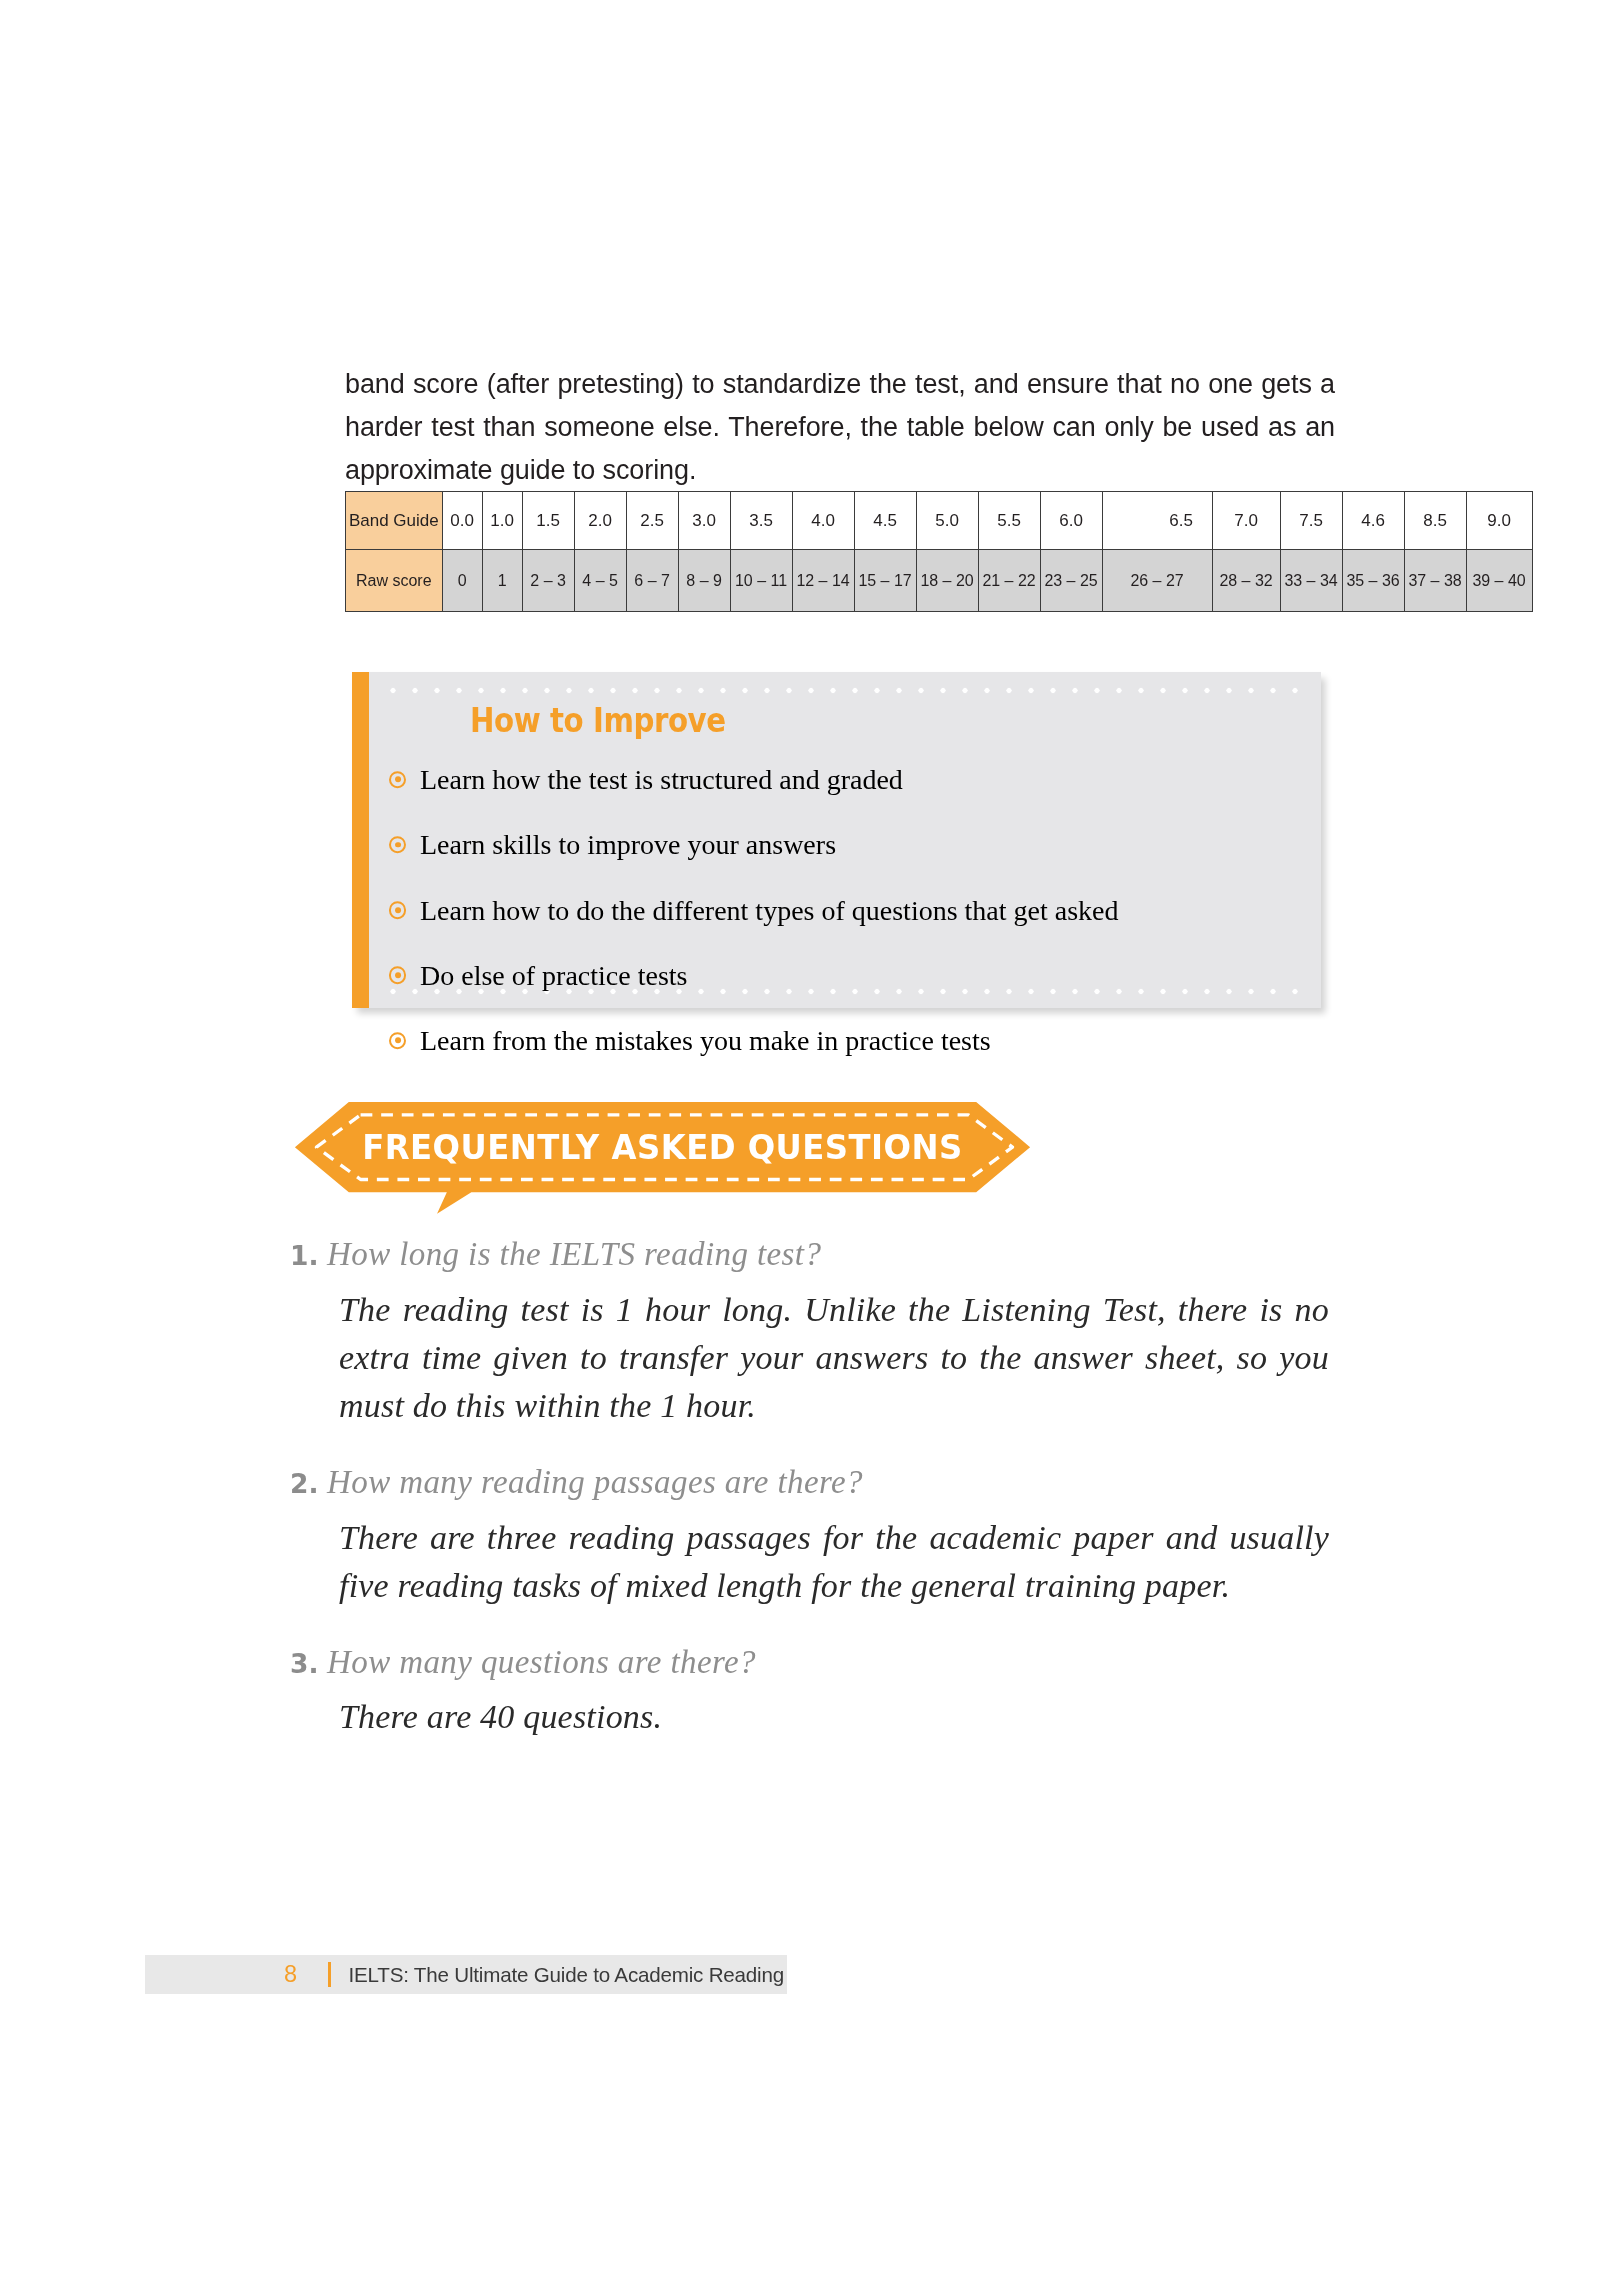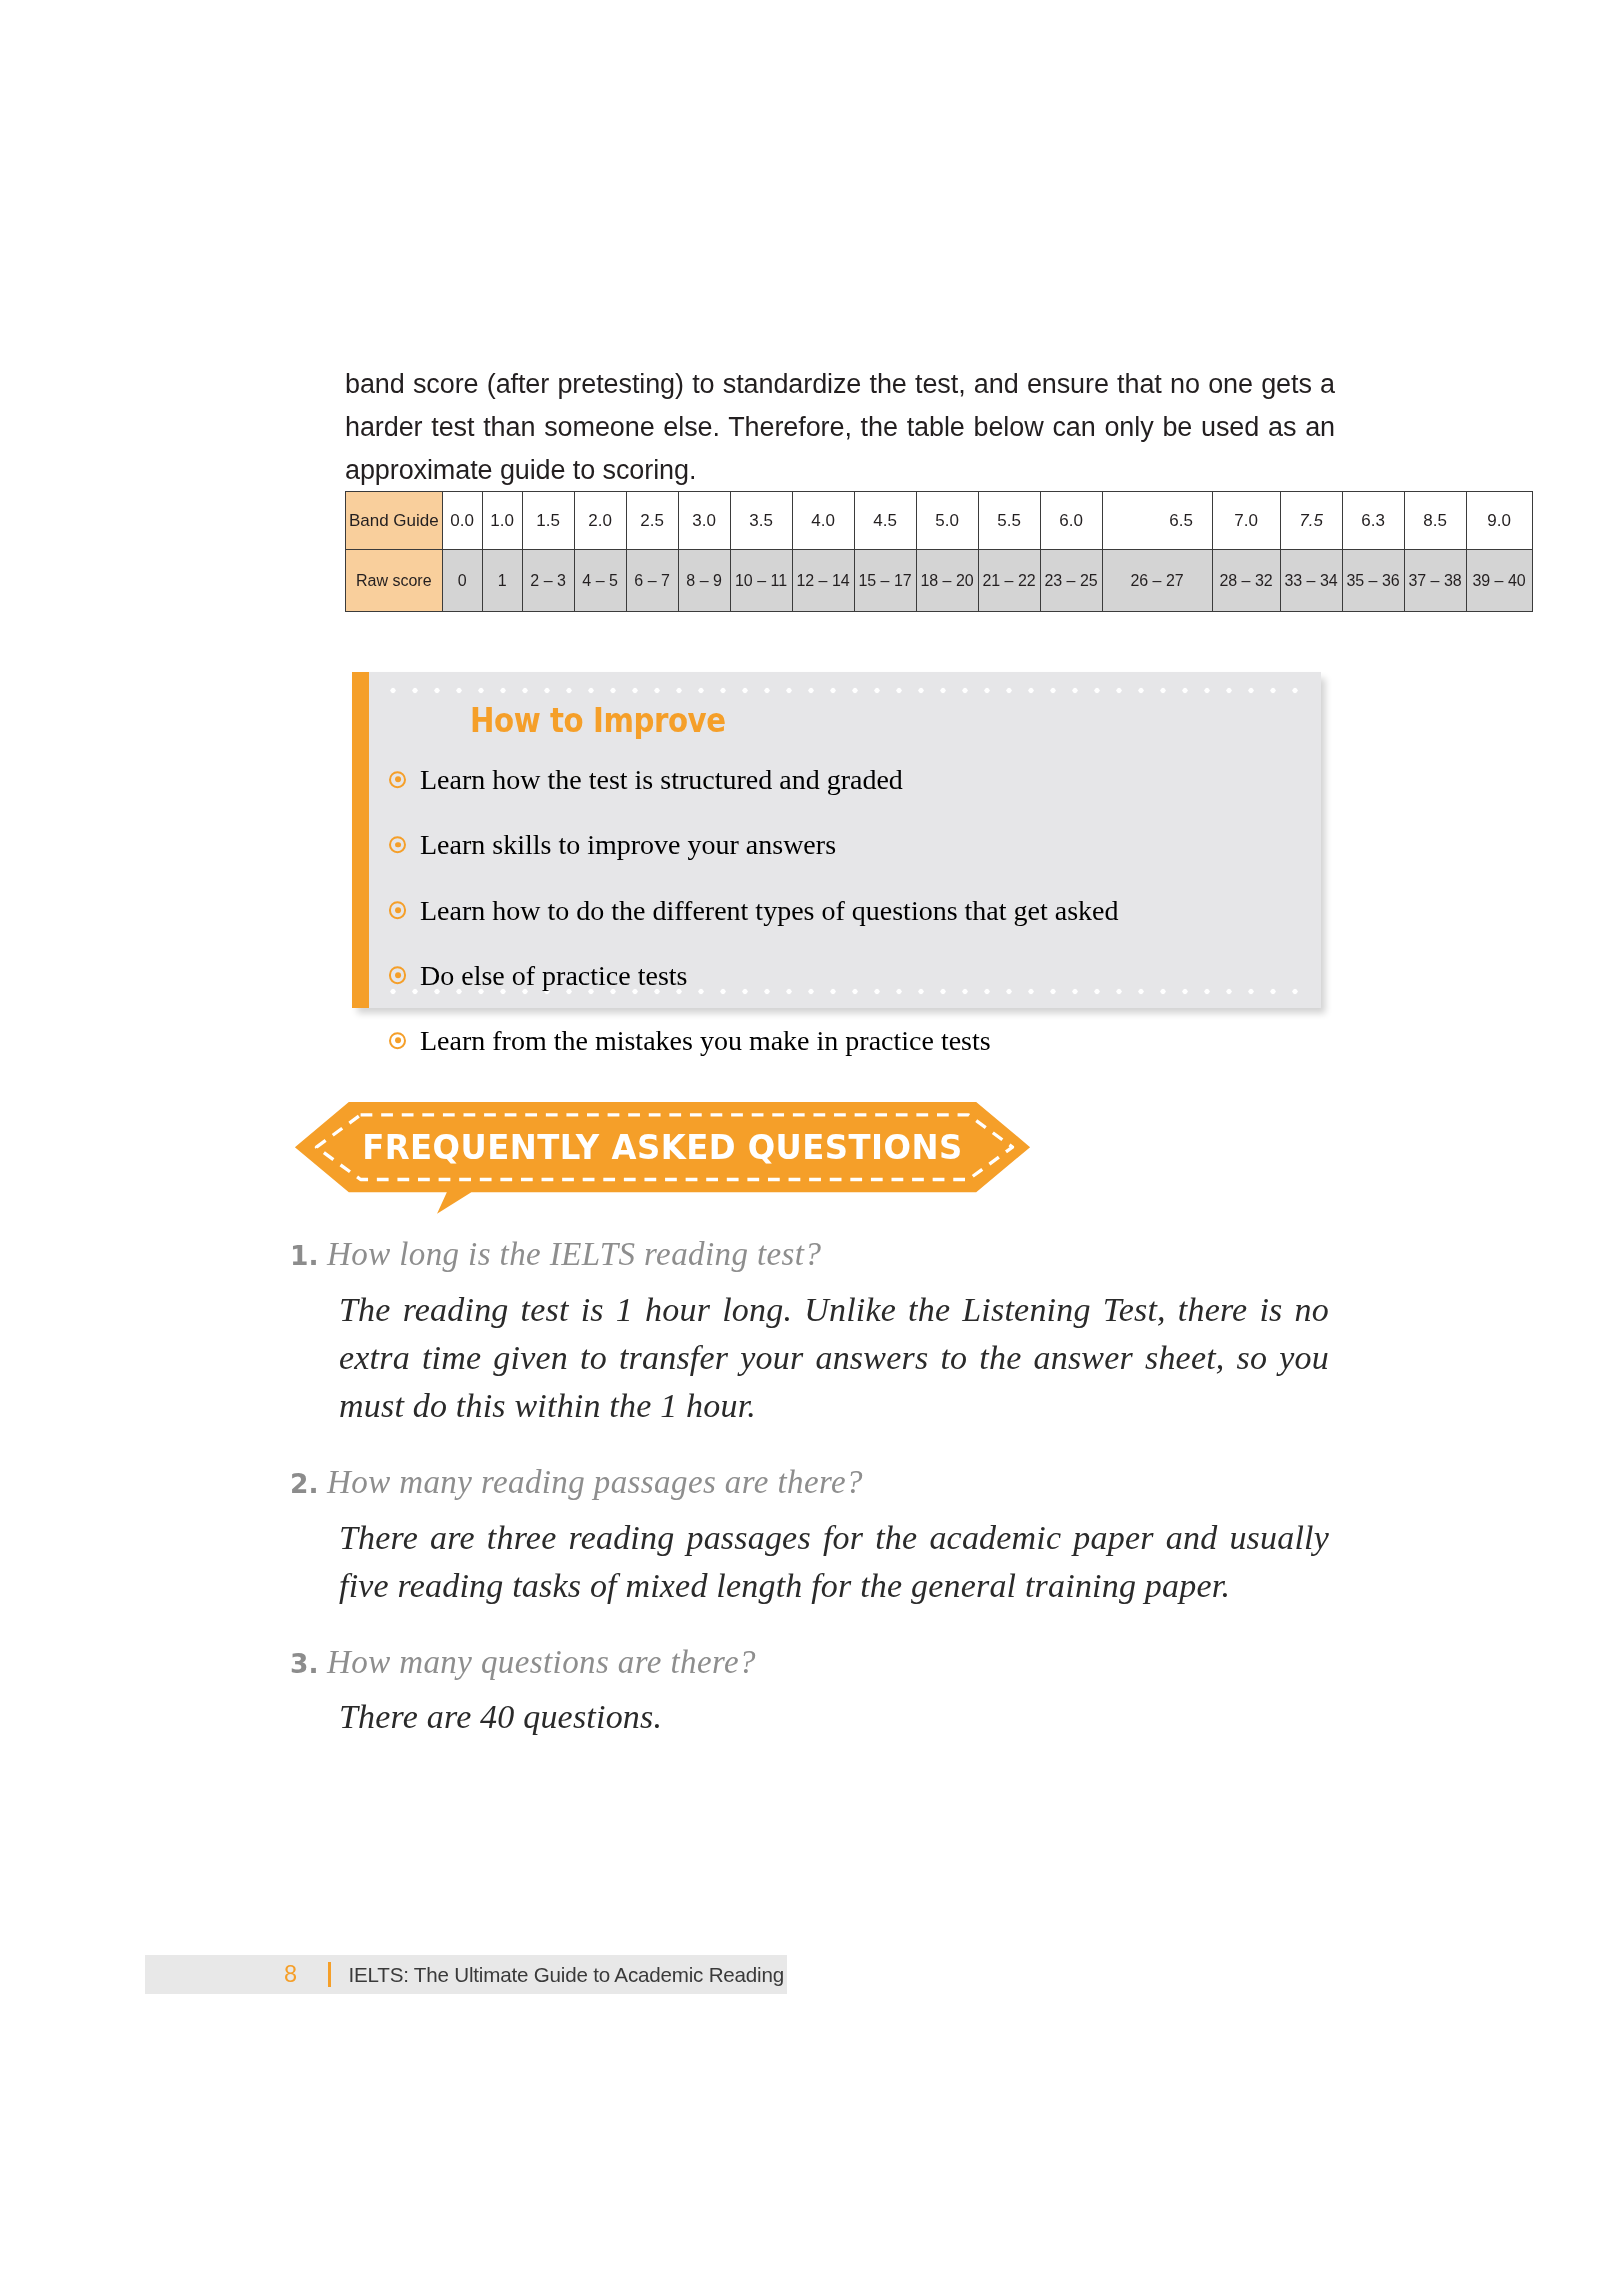--- a/index.html
+++ b/index.html
@@ -282,22 +282,22 @@
           <td style="width: 51px;">2.5</td>
           <td style="width: 51px;">3.0</td>
           <td style="width: 61px;">3.5</td>
           <td style="width: 61px;">4.0</td>
           <td style="width: 61px;">4.5</td>
           <td style="width: 61px;">5.0</td>
           <td style="width: 61px;">5.5</td>
           <td style="width: 61px;">6.0</td>
           <td style="width: 61px; padding-left: 48px;">6.5</td>
           <td style="width: 67px;">7.0</td>
-          <td style="width: 61px; font-style: italic;">7.5</td>
-          <td style="width: 61px;">6.3</td>
+          <td style="width: 61px;">7.5</td>
+          <td style="width: 61px;">4.6</td>
           <td style="width: 61px;">8.5</td>
           <td style="width: 65px;">9.0</td>
         </tr>
       <tr class="raw-row">
         <td class="rowhead">Raw score</td>
       <td style="width: 39px;">0</td>
           <td style="width: 39px;">1</td>
           <td style="width: 51px;">2 – 3</td>
           <td style="width: 51px;">4 – 5</td>
           <td style="width: 51px;">6 – 7</td>

